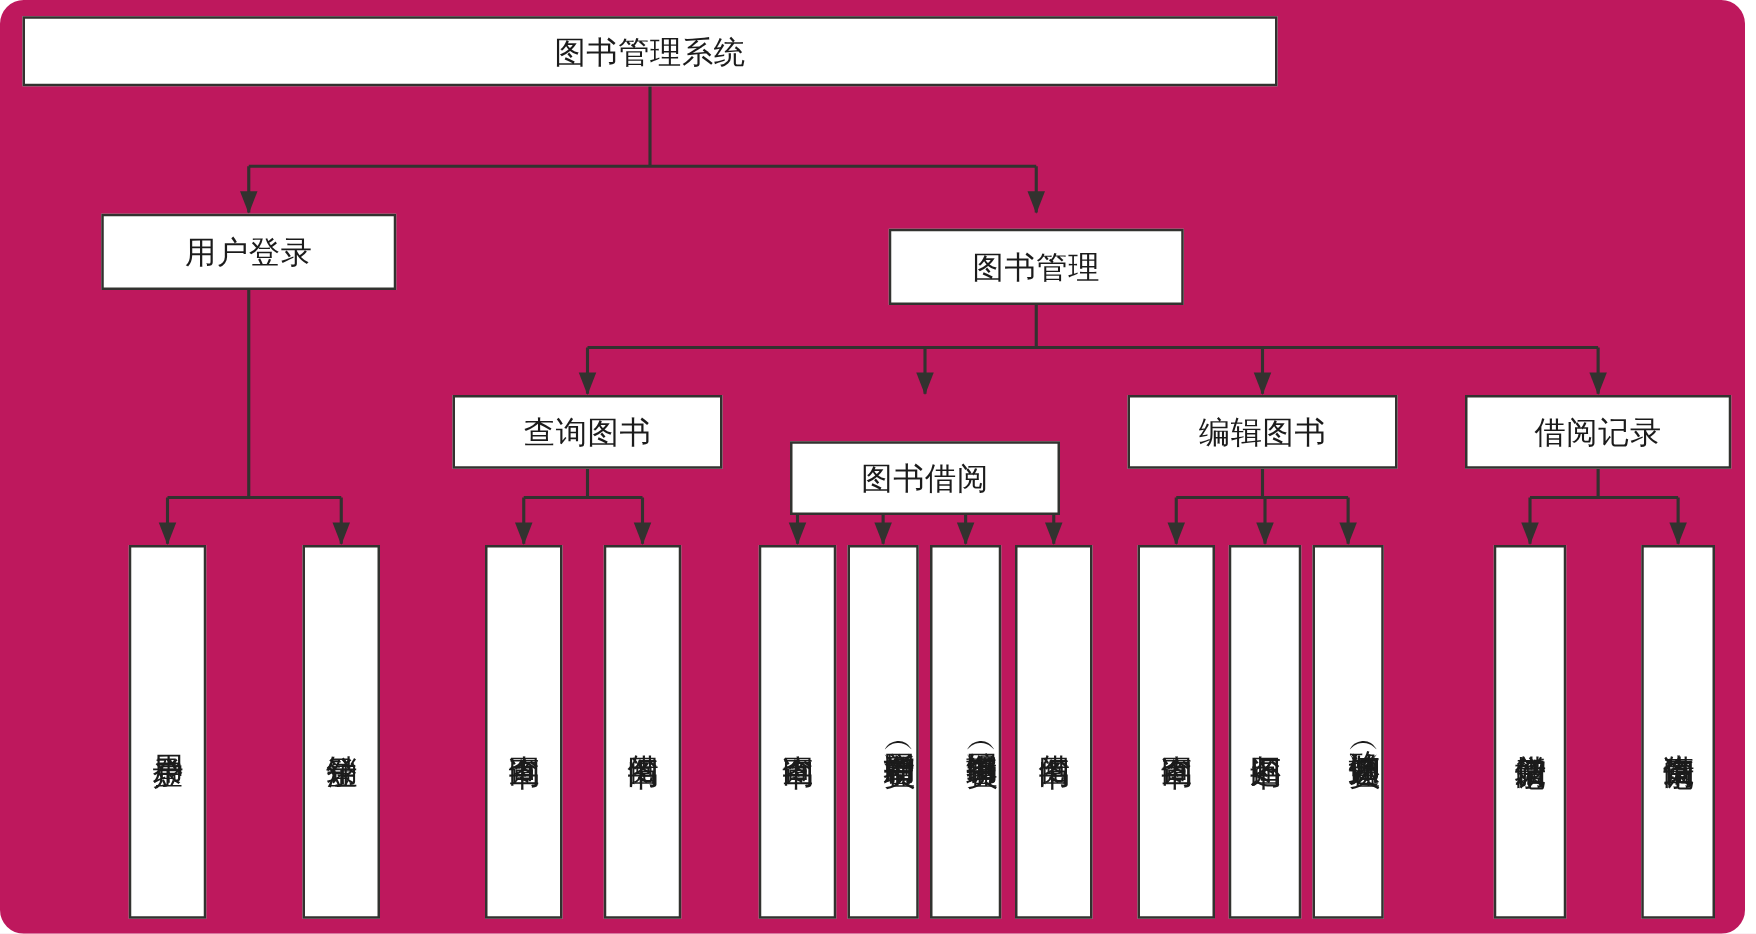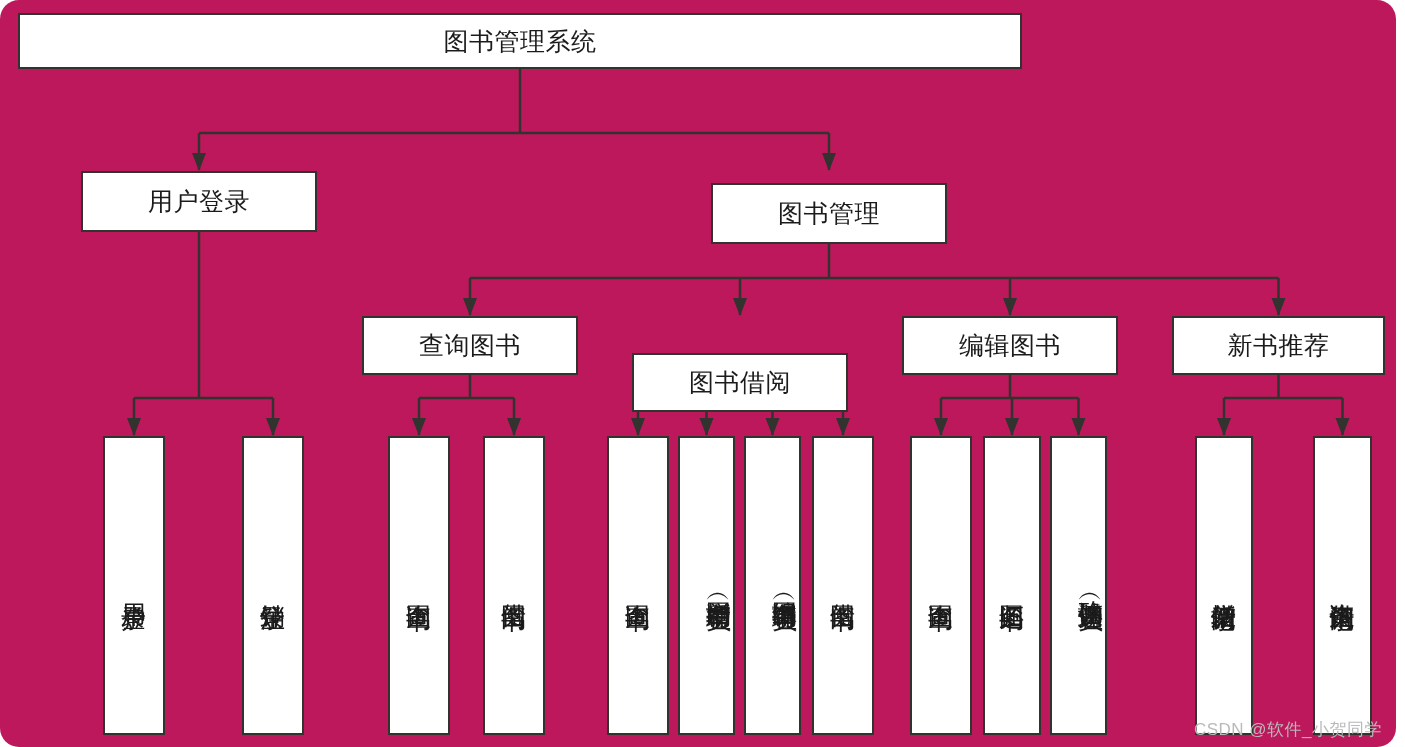--- a/index.html
+++ b/index.html
@@ -138,21 +138,21 @@
       <div class="node horiz" style="left: 362px; top: 316px; width: 216px; height: 59px;">
         <span class="node-label">查询图书</span>
       </div>
       <div class="node horiz" style="left: 632px; top: 316px; width: 216px; height: 59px; margin-top: 37px;">
         <span class="node-label">图书借阅</span>
       </div>
       <div class="node horiz" style="left: 902px; top: 316px; width: 216px; height: 59px;">
         <span class="node-label">编辑图书</span>
       </div>
       <div class="node horiz" style="left: 1172px; top: 316px; width: 213px; height: 59px;">
-        <span class="node-label">新书推荐</span>
+        <span class="node-label">借阅记录</span>
       </div>
       <div class="node vert center-text" style="left: 103px; top: 436px; width: 62px; height: 299px;">
         <span class="node-label">用户登录</span>
       </div>
       <div class="node vert center-text" style="left: 242px; top: 436px; width: 62px; height: 299px;">
         <span class="node-label">注销登录</span>
       </div>
       <div class="node vert center-text" style="left: 388px; top: 436px; width: 62px; height: 299px;">
         <span class="node-label">查询图书</span>
       </div>
@@ -180,14 +180,13 @@
       <div class="node vert" style="left: 1050px; top: 436px; width: 57px; height: 299px;">
         <span class="node-label">确认归还（管理员）</span>
       </div>
       <div class="node vert center-text" style="left: 1195px; top: 436px; width: 58px; height: 299px;">
         <span class="node-label">新增借阅记录</span>
       </div>
       <div class="node vert center-text" style="left: 1313px; top: 436px; width: 59px; height: 299px;">
         <span class="node-label">查询借阅记录</span>
       </div>
     </div>
-  <div id="watermark">CSDN @软件_小贺同学</div>
 </div>
 
 </body></html>

